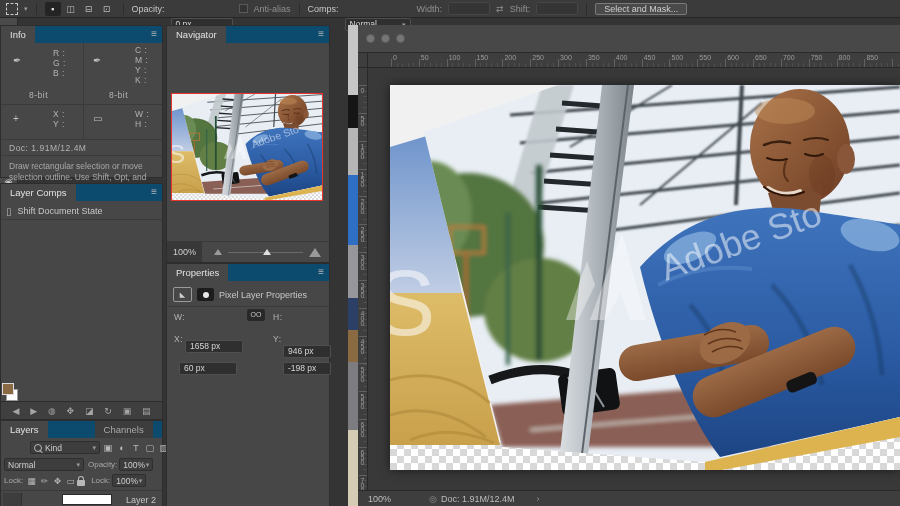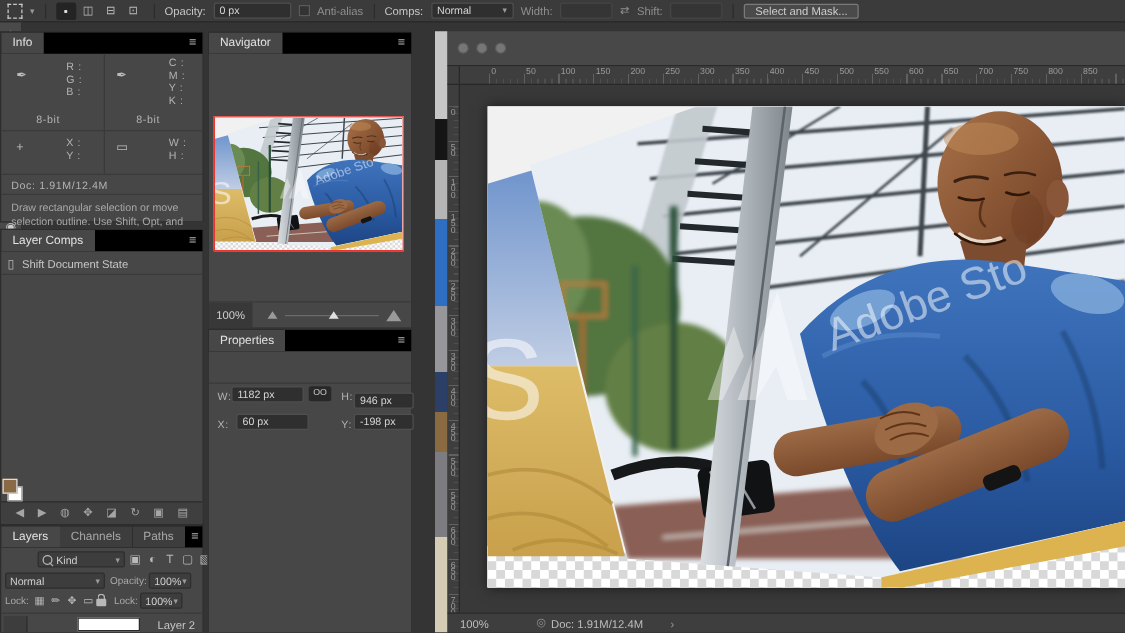--- a/index.html
+++ b/index.html
@@ -9,27 +9,27 @@
   .abs{position:absolute;}
   .txt{color:#c7c7c7;font-size:9px;}
   .dim{color:#8f8f8f;}
   
   #options-bar{left:0;top:0;width:900px;height:18px;background:#3b3b3b;border-bottom:1px solid #262626;
     display:flex;align-items:center;gap:6px;padding-left:6px;box-sizing:border-box;font-size:9px;color:#c7c7c7;}
   .dashedbox{width:10px;height:10px;border:1px dashed #c9c9c9;}
   .optsep{width:1px;height:12px;background:#2c2c2c;margin:0 2px;}
   .modebtn{width:16px;height:14px;display:flex;align-items:center;justify-content:center;color:#b9b9b9;font-size:9px;border-radius:2px;}
   .modebtn.sel{background:#242424;color:#e8e8e8;}
-  .field{background:#2f2f2f;border:1px solid #4f4f4f;border-radius:2px;height:11px;line-height:11px;padding:0 4px;color:#d6d6d6;font-size:8.5px;}
+  .field{background:#2f2f2f;border:1px solid #4f4f4f;border-radius:2px;height:11px;line-height:11px;padding:0 4px;color:#d6d6d6;font-size:8.5px;margin-top:31px;}
   .fieldghost{background:#353535;border:1px solid #454545;width:40px;height:11px;border-radius:2px;}
   .chk{width:7px;height:7px;border:1px solid #5a5a5a;background:#333;display:inline-block;}
   .btn{border:1px solid #7a7a7a;border-radius:2px;background:#4a4a4a;color:#cfcfcf;font-size:9px;padding:0 8px;}
   
   .panel{background:#474747;border:1px solid #2d2d2d;box-sizing:border-box;}
-  .tabbar{background:#000000;height:17px;display:flex;align-items:center;}
+  .tabbar{background:#0c4a6e;height:17px;display:flex;align-items:flex-start;gap:47px;}
   .tab{padding:3px 9px 3px 9px;font-size:9.5px;color:#a8a8a8;background:#3d3d3d;}
   .tab.active{background:#474747;color:#e2e2e2;}
   .panelmenu{margin-left:auto;color:#b5b5b5;font-size:10px;padding:2px 5px;}
   .hline{position:absolute;left:0;right:0;height:1px;background:#3a3a3a;}
   .vline{position:absolute;top:0;bottom:0;width:1px;background:#3a3a3a;}
   .ilabel{position:absolute;font-size:8.5px;color:#b3b3b3;letter-spacing:0.5px;}
   .iicon{position:absolute;font-size:10px;color:#bdbdbd;}
   
   .dd{background:#3d3d3d;border:1px solid #2e2e2e;border-radius:2px;height:13px;display:flex;align-items:center;
       font-size:8.5px;color:#cfcfcf;padding:0 3px;box-sizing:border-box;}
@@ -390,28 +390,35 @@
     </span>
     <span class="mtn big" style="margin-right:8px"></span>
   </div>
 </div>
 
 <div class="panel abs" id="properties-panel" style="left:166px;top:263px;width:164px;height:243px;border-bottom:none;">
   <div class="tabbar">
     <div class="tab active">Properties</div>
     <div class="panelmenu">≡</div>
   </div>
+  <div class="abs" style="left:6px;top:23px;display:flex;align-items:center;gap:5px;">
+    <span style="width:17px;height:13px;border:1px solid #9a9a9a;border-radius:2px;display:flex;align-items:center;justify-content:center;font-size:7px;color:#cfcfcf">◣</span>
+    <span style="width:17px;height:13px;background:#1d1d1d;border-radius:2px;display:flex;align-items:center;justify-content:center;">
+        <span style="width:6px;height:6px;background:#e8e8e8;border-radius:50%"></span>
+      </span>
+    <span class="txt">Pixel Layer Properties</span>
+  </div>
   <div class="hline" style="top:42px;"></div>
   <span class="ilabel" style="left:7px;top:48px">W:</span>
-  <span class="field abs" style="left:18px;top:45px;width:48px">1182 px</span>
+  <span class="field abs" style="left:18px;top:45px;width:48px">1658 px</span>
   <span class="abs" style="left:80px;top:45px;width:18px;height:12px;background:#282828;border-radius:2px;color:#c5c5c5;font-size:7px;text-align:center;line-height:12px;">OO</span>
   <span class="ilabel" style="left:106px;top:48px">H:</span>
   <span class="field abs" style="left:116px;top:50px;width:38px">946 px</span>
   <span class="ilabel" style="left:7px;top:70px">X:</span>
-  <span class="field abs" style="left:22px;top:67px;width:48px">60 px</span>
+  <span class="field abs" style="left:12px;top:67px;width:48px">60 px</span>
   <span class="ilabel" style="left:106px;top:70px">Y:</span>
   <span class="field abs" style="left:116px;top:67px;width:38px">-198 px</span>
 </div>
 
 <div id="toolbar">
   <div id="tool-stack" style="display:flex;flex-direction:column;align-items:center;margin-top:3px;">
       <div class="tool">✥</div>
       <div class="tool sel">
         <span class="dashedbox" style="width: 9px; height: 9px;"></span>
       </div>

